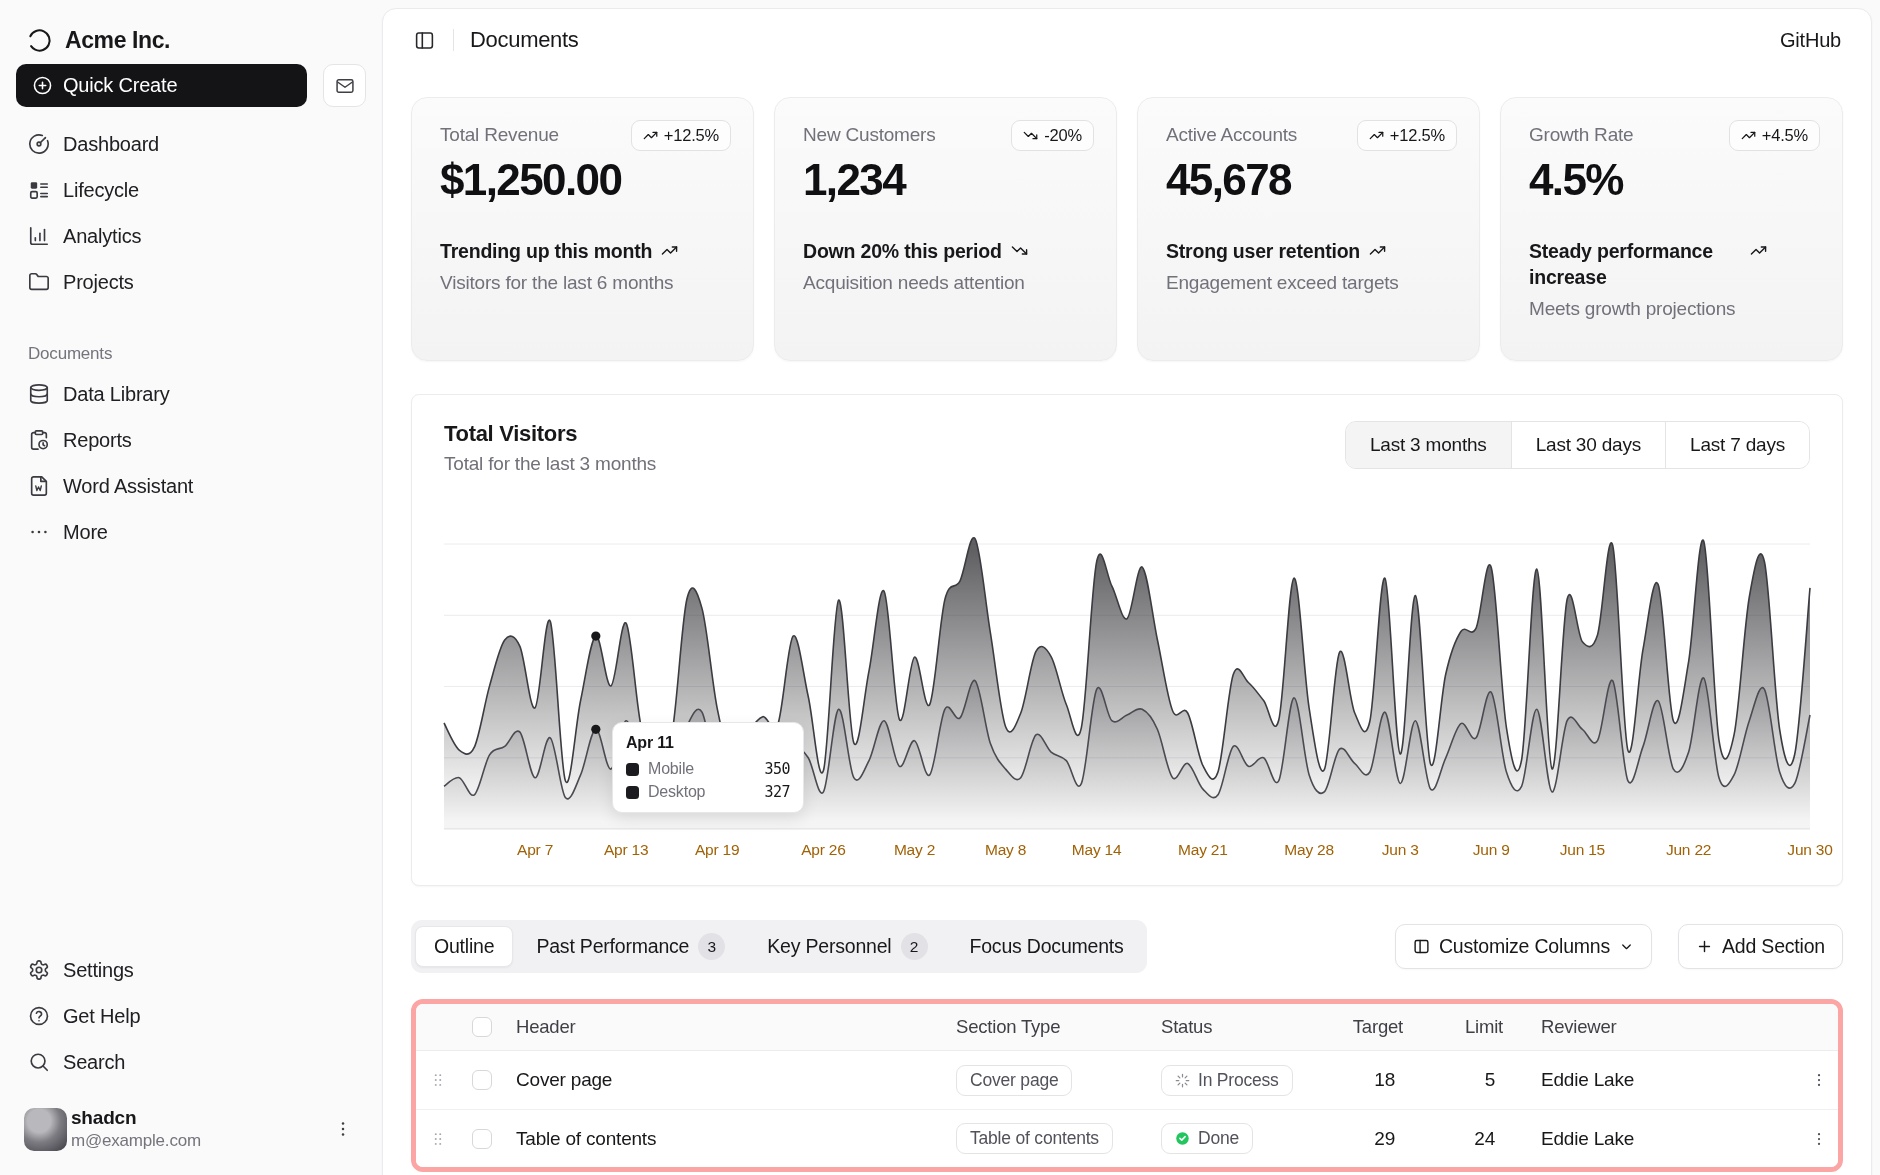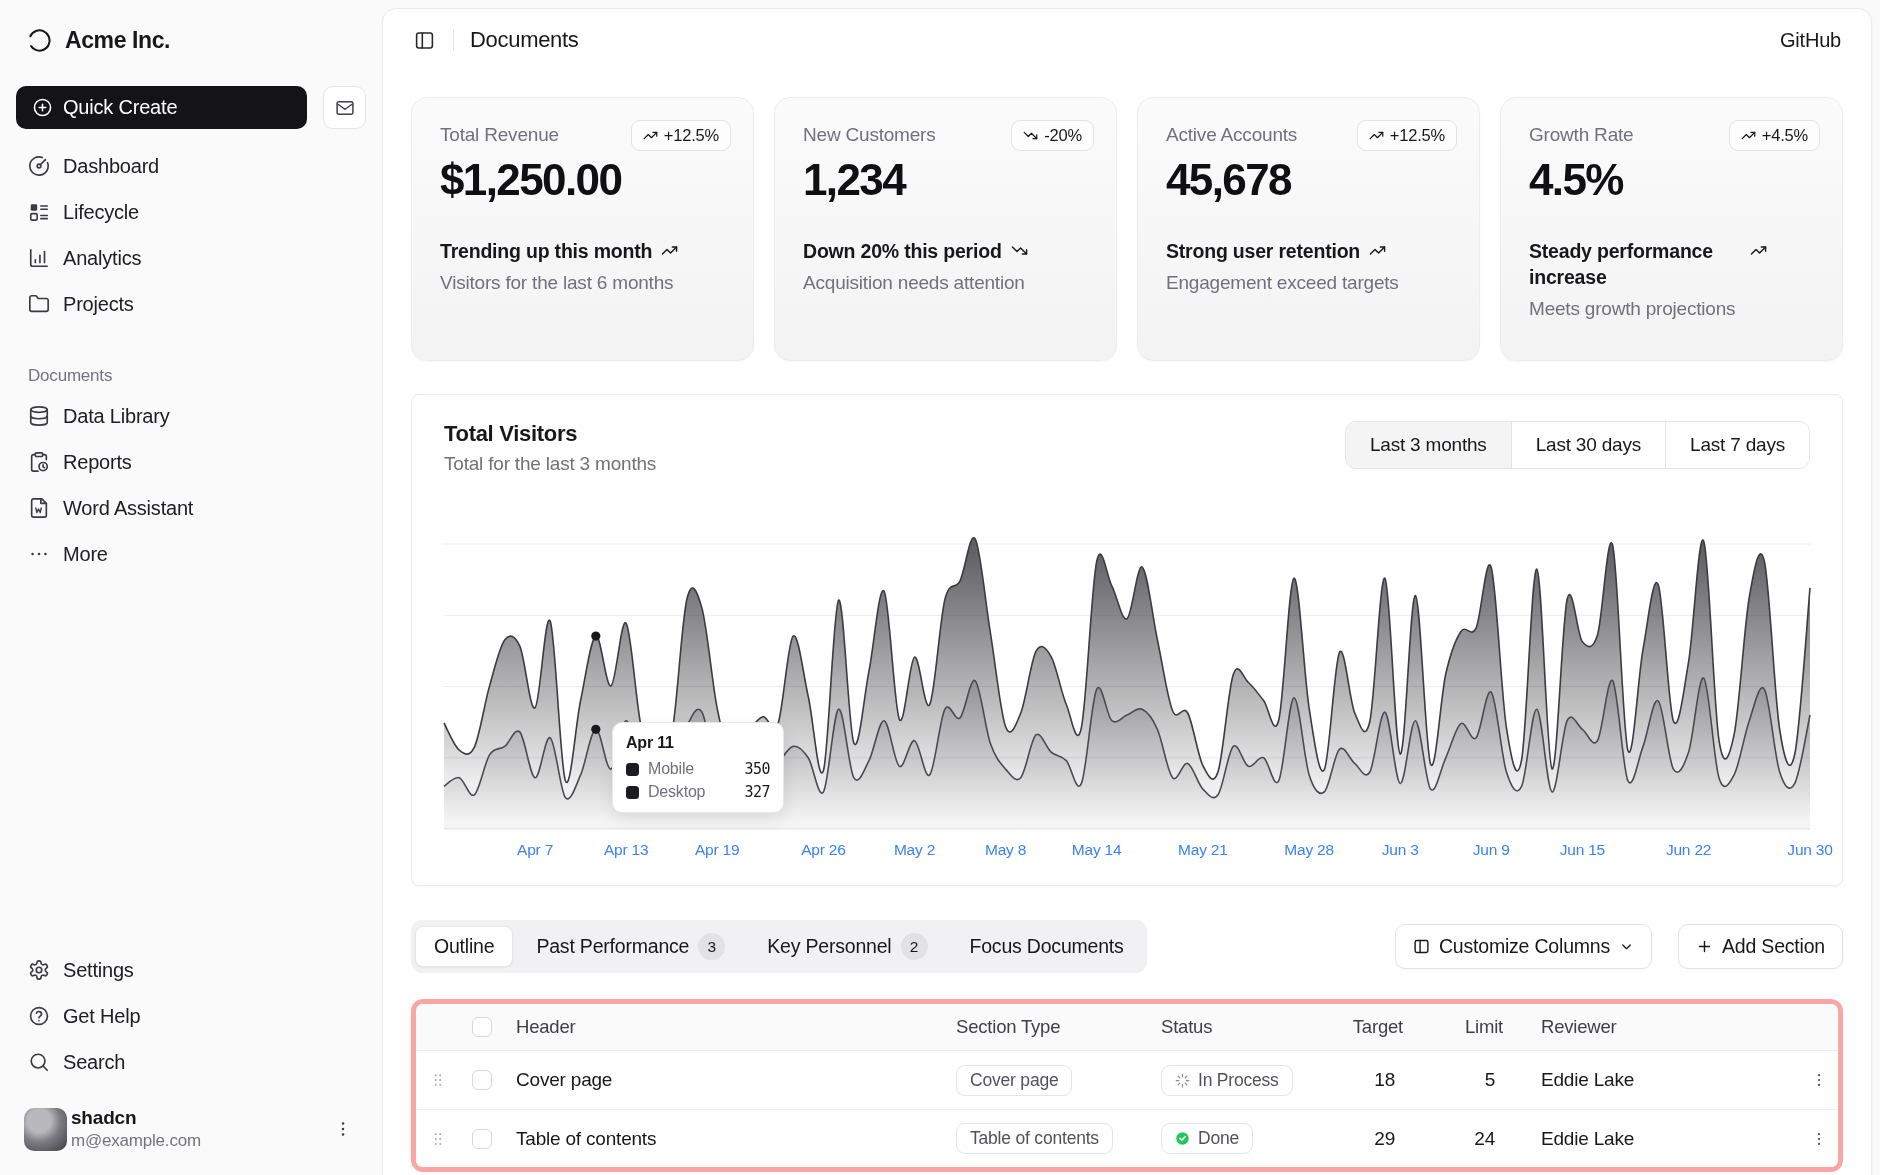--- a/index.html
+++ b/index.html
@@ -10,21 +10,21 @@
   
   svg.ic{width:22px;height:22px;stroke:currentColor;fill:none;stroke-width:1.8;stroke-linecap:round;stroke-linejoin:round;flex:none}
   svg.ic.sm{width:17px;height:17px;stroke-width:2}
   svg.ic.xs{width:15px;height:15px;stroke-width:2}
 
   
   .sidebar{position:absolute;left:0;top:0;width:382px;height:1175px;padding:16px 16px 18px;display:flex;flex-direction:column}
   .side-header{display:flex;align-items:center;gap:12px;padding:6px 10px;height:48px}
   .side-header .logo{width:27px;height:27px;color:#18181b}
   .side-header .brand{font-size:23px;font-weight:700;letter-spacing:-0.4px}
-  .quick-row{display:flex;gap:16px;margin-top:22px}
+  .quick-row{display:flex;gap:16px;}
   .btn-quick{flex:1;display:flex;align-items:center;gap:10px;height:43px;background:#141417;color:#fff;border:none;border-radius:10px;padding:0 16px;font-size:20px;font-weight:500;font-family:inherit;letter-spacing:-0.2px;cursor:pointer}
   .btn-mail{width:43px;height:43px;background:#fff;border:1px solid #e5e5e7;border-radius:10px;display:flex;align-items:center;justify-content:center;color:#3f3f46;cursor:pointer}
   .nav{margin-top:14px;display:flex;flex-direction:column}
   .nav-item{display:flex;align-items:center;gap:13px;height:46px;padding:0 12px;border-radius:10px;font-size:20px;color:#202024;cursor:pointer}
   .nav-item svg{color:#3a3a40}
   .group-label{margin-top:34px;padding:0 12px;font-size:17px;color:#74747c;height:30px;display:flex;align-items:center}
   .side-spacer{flex:1}
   .user-row{margin-top:16px;display:flex;align-items:center;gap:4px;padding:6px 8px}
   .avatar{width:43px;height:43px;border-radius:10px;background:radial-gradient(circle at 35% 30%,#b9b9bd 0 28%,#7c7c82 52%,#3c3c42 100%);flex:none}
   .user-meta{display:flex;flex-direction:column;gap:2px;min-width:0}
@@ -59,22 +59,22 @@
   .chart-head{display:flex;align-items:flex-start}
   .c-title{font-size:22px;font-weight:700;letter-spacing:-0.3px}
   .c-sub{margin-top:6px;font-size:19px;color:#71717a}
   .range-group{margin-left:auto;display:flex;border:1px solid #e4e4e7;border-radius:11px;overflow:hidden;background:#fff}
   .range-btn{height:46px;padding:0 24px;display:flex;align-items:center;font-size:19px;color:#18181b;background:#fff;border:none;border-left:1px solid #e4e4e7;font-family:inherit;letter-spacing:-0.2px;cursor:pointer}
   .range-btn:first-child{border-left:none}
   .range-btn.active{background:#f4f4f5}
   .plot-wrap{position:relative;margin-top:34px;height:320px}
   .plot-wrap svg{position:absolute;inset:0;overflow:visible}
   .xticks{position:relative;height:34px;margin-top:4px}
-  .xticks span{position:absolute;top:8px;transform:translateX(-50%);font-size:15.5px;color:#3b82f6;white-space:nowrap}
-  .chart-tip{position:absolute;left:168px;top:213px;width:172px;background:#fff;border:1px solid #e7e7ea;border-radius:10px;box-shadow:0 6px 16px rgba(0,0,0,.09);padding:11px 13px;z-index:3}
+  .xticks span{position:absolute;top:8px;transform:translateX(-50%);font-size:15.5px;color:#a16207;white-space:nowrap}
+  .chart-tip{position:absolute;left:168px;top:213px;width:192px;background:#fff;border:1px solid #e7e7ea;border-radius:10px;box-shadow:0 6px 16px rgba(0,0,0,.09);padding:11px 13px;z-index:3}
   .tip-title{font-size:16px;font-weight:600;margin-bottom:8px}
   .tip-row{display:flex;align-items:center;gap:9px;margin-top:5px}
   .tip-swatch{width:13px;height:13px;border-radius:3.5px;background:#1c1c20;flex:none}
   .tip-label{font-size:16px;color:#71717a}
   .tip-val{margin-left:auto;font-family:'DejaVu Sans Mono',monospace;font-size:15px;color:#18181b;letter-spacing:-0.5px}
 
   
   .list-toolbar{display:flex;align-items:center;margin-top:34px}
   .seg{display:flex;align-items:center;gap:4px;background:#f1f1f3;border-radius:11px;padding:4px}
   .seg-item{display:flex;align-items:center;gap:9px;padding:8px 18px;font-size:19.5px;color:#18181b;border-radius:8px;border:1px solid transparent;cursor:pointer;white-space:nowrap}

